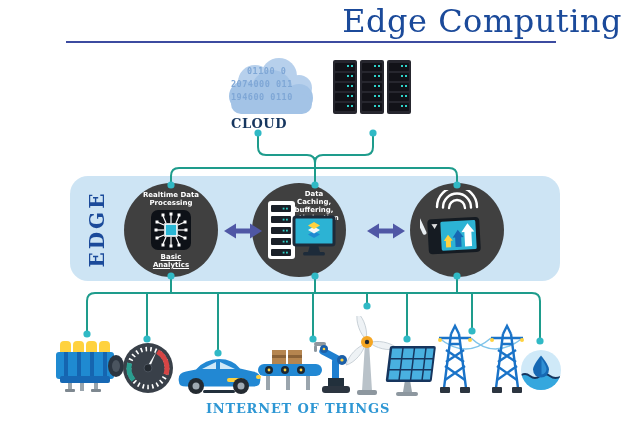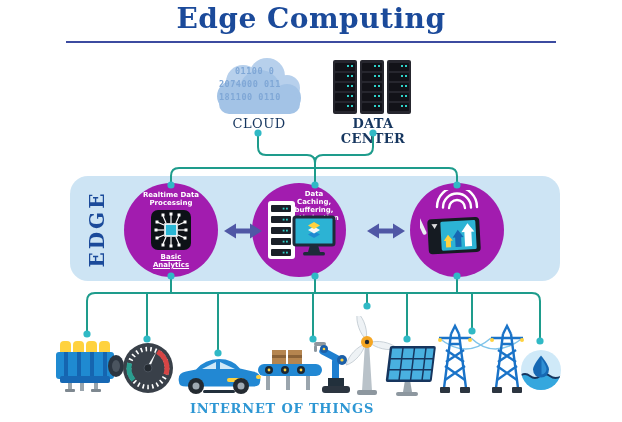--- a/index.html
+++ b/index.html
@@ -1,58 +1,58 @@
 <!DOCTYPE html>
 <html><head>
 <meta charset="utf-8">
 <style>
   html,body{margin:0;padding:0;background:#fff;}
   .stage{position:relative;width:622px;height:422px;background:#ffffff;overflow:hidden;
          font-family:"DejaVu Serif", serif;}
   .abs{position:absolute;}
 
   
-  .title{left:0;top:2px;width:622px;text-align:center;font-size:28px;font-weight:bold;
+  .title{left:0;top:2px;width:622px;text-align:right;font-size:32px;font-weight:normal;
          color:#1b4a9a;letter-spacing:0.5px;}
   .divider{left:66px;top:41px;width:490px;height:2px;background:#3c4ba0;}
 
   
-  .cloud-wrap{left:213px;top:58px;width:92px;height:58px;}
+  .cloud-wrap{left:225px;top:58px;width:92px;height:58px;}
   .bin{position:absolute;font-family:"DejaVu Sans Mono",monospace;font-weight:bold;
        font-size:8.5px;color:#7fa7d6;letter-spacing:0.5px;white-space:nowrap;}
   .bin.r1{left:22px;top:8px;}
   .bin.r2{left:6px;top:21px;}
   .bin.r3{left:6px;top:34px;}
   .cloud-label{left:213px;top:116px;width:92px;text-align:center;font-size:13px;
-               font-weight:normal;color:#16365f;letter-spacing:0.5px;}
+               font-weight:bold;color:#16365f;letter-spacing:0.5px;}
   .dc-wrap{left:333px;top:60px;width:78px;height:54px;display:flex;gap:3px;}
   .rack{flex:1;background:#26262e;border-radius:2px;padding:3px 2px;display:flex;
         flex-direction:column;gap:2px;}
   .slot{position:relative;flex:1;background:#121218;border-radius:1px;}
   .slot::after{content:"";position:absolute;right:2px;top:2px;width:2px;height:2px;
                background:#2fd1c8;box-shadow:-4px 0 0 #2fd1c8;}
   .dc-label{left:327px;top:116px;width:92px;text-align:center;font-size:13px;
             font-weight:bold;color:#16365f;letter-spacing:0.3px;}
 
   
   .band{left:70px;top:176px;width:490px;height:105px;background:#cde4f4;border-radius:18px;}
   .edge-label{left:50px;top:214px;width:94px;height:30px;transform:rotate(-90deg);
               text-align:center;font-size:20px;font-weight:bold;color:#1b4a9a;
               letter-spacing:3px;line-height:30px;}
-  .node{position:absolute;top:183px;width:94px;height:94px;border-radius:50%;background:#a21caf;}
+  .node{position:absolute;top:183px;width:94px;height:94px;border-radius:50%;background:#404040;}
   .node-label{position:absolute;left:8%;width:84%;text-align:center;color:#ffffff;
               font-family:"DejaVu Sans",sans-serif;font-weight:bold;font-size:7px;
               line-height:1.15;white-space:pre-line;}
   .nl-top{top:8px;}
   .nl-bottom{bottom:8px;text-decoration:underline;}
   .nl-right{left:36%;width:60%;top:7px;}
 
   
   .iot-label{left:0;top:401px;width:564px;text-align:center;font-size:13px;font-weight:bold;
-             color:#2e97d4;letter-spacing:0.8px;}
+             color:#2e97d4;letter-spacing:0.8px;padding-left:16px;}
   .overlay{left:0;top:0;width:622px;height:422px;pointer-events:none;}
 </style>
 </head>
 <body>
 
 <div class="stage">
 
   <div class="abs title">Edge Computing</div>
   <div class="abs divider"></div>
 
@@ -61,21 +61,21 @@
       <circle cx="30" cy="24" r="17" fill="#b7d0ec"></circle>
       <circle cx="54" cy="18" r="18" fill="#b7d0ec"></circle>
       <circle cx="74" cy="30" r="13" fill="#b7d0ec"></circle>
       <circle cx="19" cy="38" r="15" fill="#a3c3e6"></circle>
       <circle cx="47" cy="33" r="21" fill="#a3c3e6"></circle>
       <circle cx="74" cy="40" r="14" fill="#a3c3e6"></circle>
       <rect x="6" y="36" width="81" height="20" rx="10" fill="#a3c3e6"></rect>
     </svg>
     <span class="bin r1">01100 0</span>
     <span class="bin r2">2074000 011</span>
-    <span class="bin r3">181100 0110</span>
+    <span class="bin r3">194600 0110</span>
   </div>
   <div class="abs cloud-label">CLOUD</div>
 
   <div class="abs dc-wrap">
     <div class="rack">
       <div class="slot"></div>
         <div class="slot"></div>
         <div class="slot"></div>
         <div class="slot"></div>
         <div class="slot"></div>
@@ -88,21 +88,20 @@
         <div class="slot"></div>
     </div>
     <div class="rack">
       <div class="slot"></div>
         <div class="slot"></div>
         <div class="slot"></div>
         <div class="slot"></div>
         <div class="slot"></div>
     </div>
   </div>
-  <div class="abs dc-label">DATA CENTER</div>
 
   <div class="abs band"></div>
   <div class="abs edge-label">EDGE</div>
 
   <div class="abs node" style="left:124px">
     <div class="node-label nl-top">Realtime Data
 Processing</div>
     <svg class="abs" style="left:27px;top:27px" width="40" height="40" viewBox="0 0 40 40">
       <rect x="0" y="0" width="40" height="40" rx="7" fill="#0d1117"></rect>
       <g stroke="#ffffff" stroke-width="1.2">

